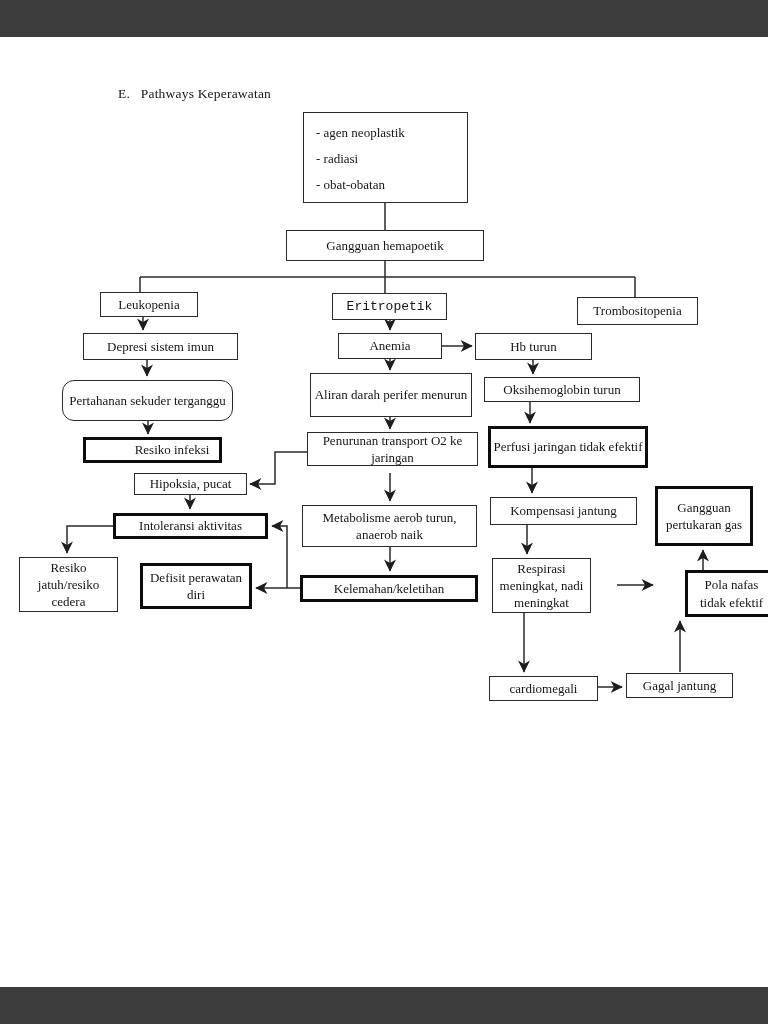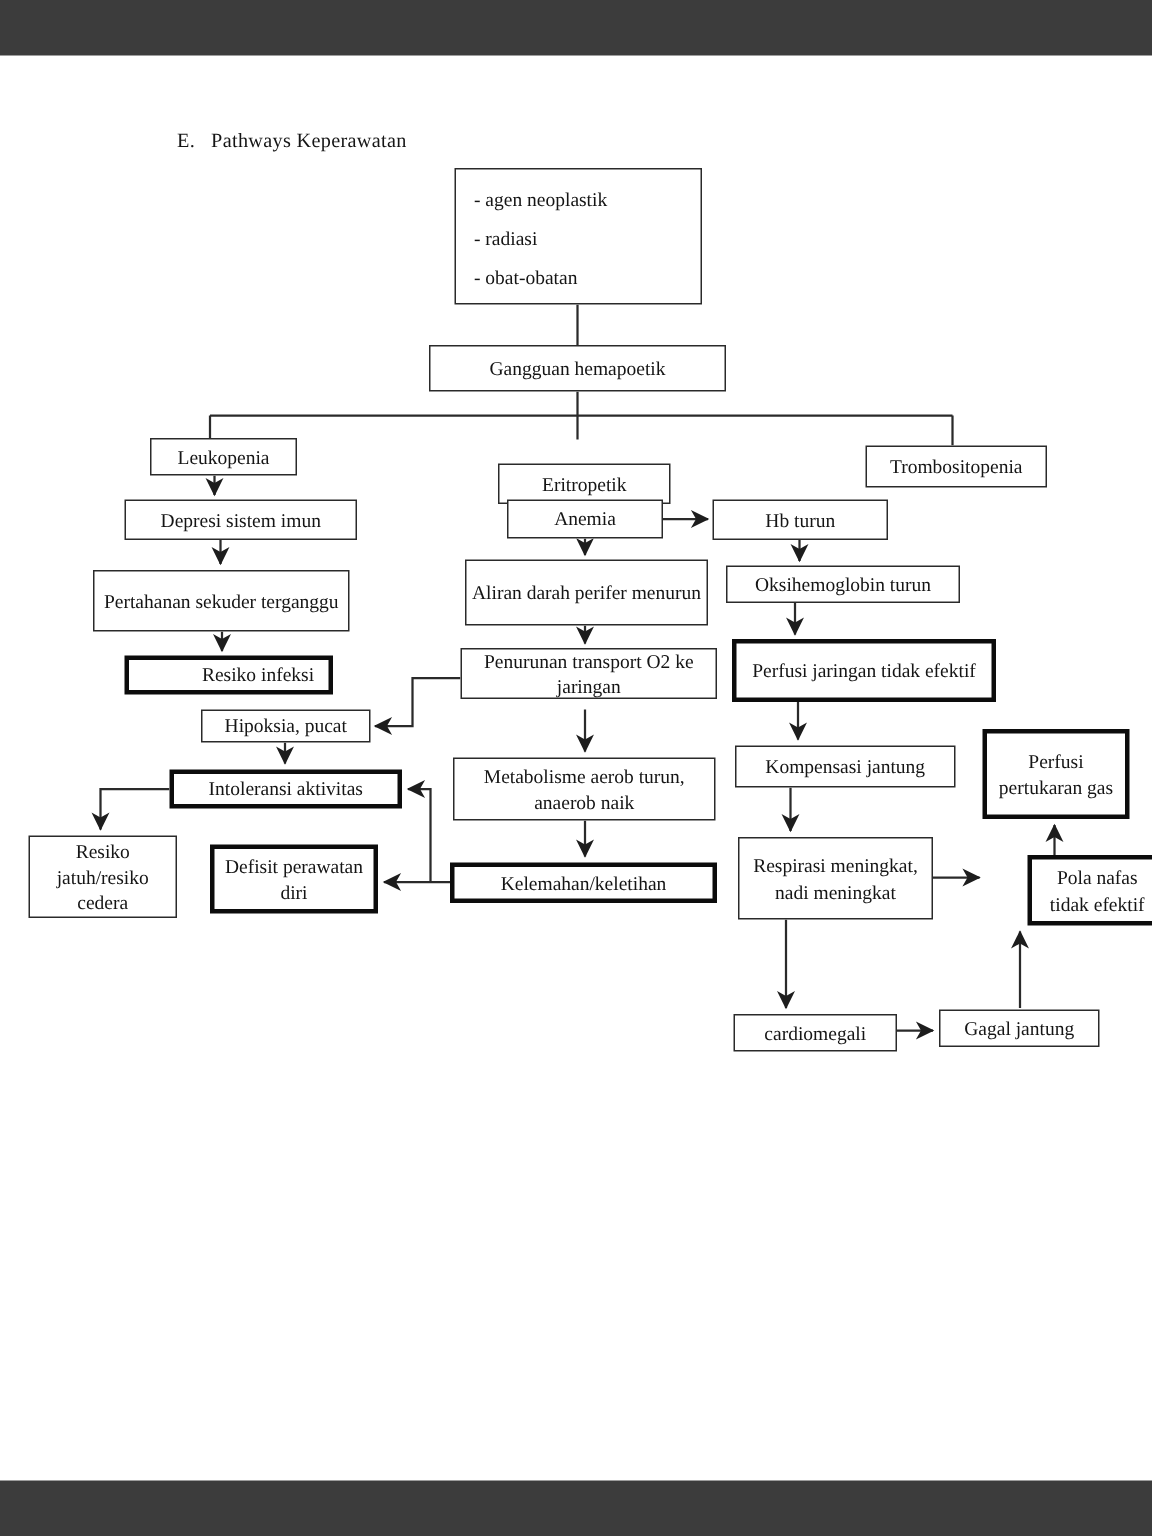--- a/index.html
+++ b/index.html
@@ -80,59 +80,59 @@
   <div class="node causes" style="left:303px; top:112px; width:165px; height:91px;">
     <div>- agen neoplastik</div>
     <div>- radiasi</div>
     <div>- obat-obatan</div>
   </div>
 
   <div class="node" style="left:286px; top:230px; width:198px; height:31px;">Gangguan hemapoetik</div>
 
   <div class="node" style="left:100px; top:292px; width:98px; height:25px;">Leukopenia</div>
 
-  <div class="node" style="left:332px; top:309px; width:115px; height:27px;">Eritropetik</div>
+  <div class="node" style="left:332px; top:293px; width:115px; height:27px;font-family:Liberation Mono, monospace;">Eritropetik</div>
 
   <div class="node" style="left:577px; top:297px; width:121px; height:28px;">Trombositopenia</div>
 
   <div class="node" style="left:83px; top:333px; width:155px; height:27px;">Depresi sistem imun</div>
 
   <div class="node" style="left:338px; top:333px; width:104px; height:26px;">Anemia</div>
 
   <div class="node" style="left:475px; top:333px; width:117px; height:27px;">Hb turun</div>
 
-  <div class="node" style="left:62px; top:380px; width:171px; height:41px;">Pertahanan sekuder terganggu</div>
+  <div class="node" style="left:62px; top:380px; width:171px; height:41px;border-radius:12px;">Pertahanan sekuder terganggu</div>
 
   <div class="node" style="left:310px; top:373px; width:162px; height:44px;">Aliran darah perifer menurun</div>
 
   <div class="node" style="left:484px; top:377px; width:156px; height:25px;">Oksihemoglobin turun</div>
 
   <div class="node bold" style="left:83px; top:437px; width:139px; height:26px;padding-left:41px;">Resiko infeksi</div>
 
   <div class="node" style="left:307px; top:432px; width:171px; height:34px;">Penurunan  transport O2 ke jaringan</div>
 
-  <div class="node bold" style="left:488px; top:426px; width:176px; height:42px;">Perfusi jaringan tidak efektif</div>
+  <div class="node bold" style="left:488px; top:426px; width:160px; height:42px;">Perfusi jaringan tidak efektif</div>
 
   <div class="node" style="left:134px; top:473px; width:113px; height:22px;">Hipoksia, pucat</div>
 
   <div class="node" style="left:490px; top:497px; width:147px; height:28px;">Kompensasi jantung</div>
 
-  <div class="node bold" style="left:655px; top:486px; width:98px; height:60px;">Perfusi pertukaran gas</div>
+  <div class="node bold" style="left:655px; top:486px; width:98px; height:60px;">Gangguan pertukaran gas</div>
 
   <div class="node bold" style="left:113px; top:513px; width:155px; height:26px;">Intoleransi aktivitas</div>
 
   <div class="node" style="left:302px; top:505px; width:175px; height:42px;">Metabolisme aerob turun, anaerob naik</div>
 
   <div class="node" style="left:19px; top:557px; width:99px; height:55px;">Resiko jatuh/resiko cedera</div>
 
   <div class="node bold" style="left:140px; top:563px; width:112px; height:46px;">Defisit perawatan diri</div>
 
   <div class="node bold" style="left:300px; top:575px; width:178px; height:27px;">Kelemahan/keletihan</div>
 
-  <div class="node" style="left:492px; top:558px; width:130px; height:55px;">Respirasi meningkat, nadi meningkat</div>
+  <div class="node" style="left:492px; top:558px; width:99px; height:55px;">Respirasi meningkat, nadi meningkat</div>
 
   <div class="node bold" style="left:657px; top:570px; width:93px; height:47px;margin-left:28px;">Pola nafas tidak efektif</div>
 
   <div class="node" style="left:489px; top:676px; width:109px; height:25px;">cardiomegali</div>
 
   <div class="node" style="left:626px; top:673px; width:107px; height:25px;">Gagal jantung</div>
 
   <div class="chrome-bar top"></div>
   <div class="chrome-bar bottom"></div>
 </div>

